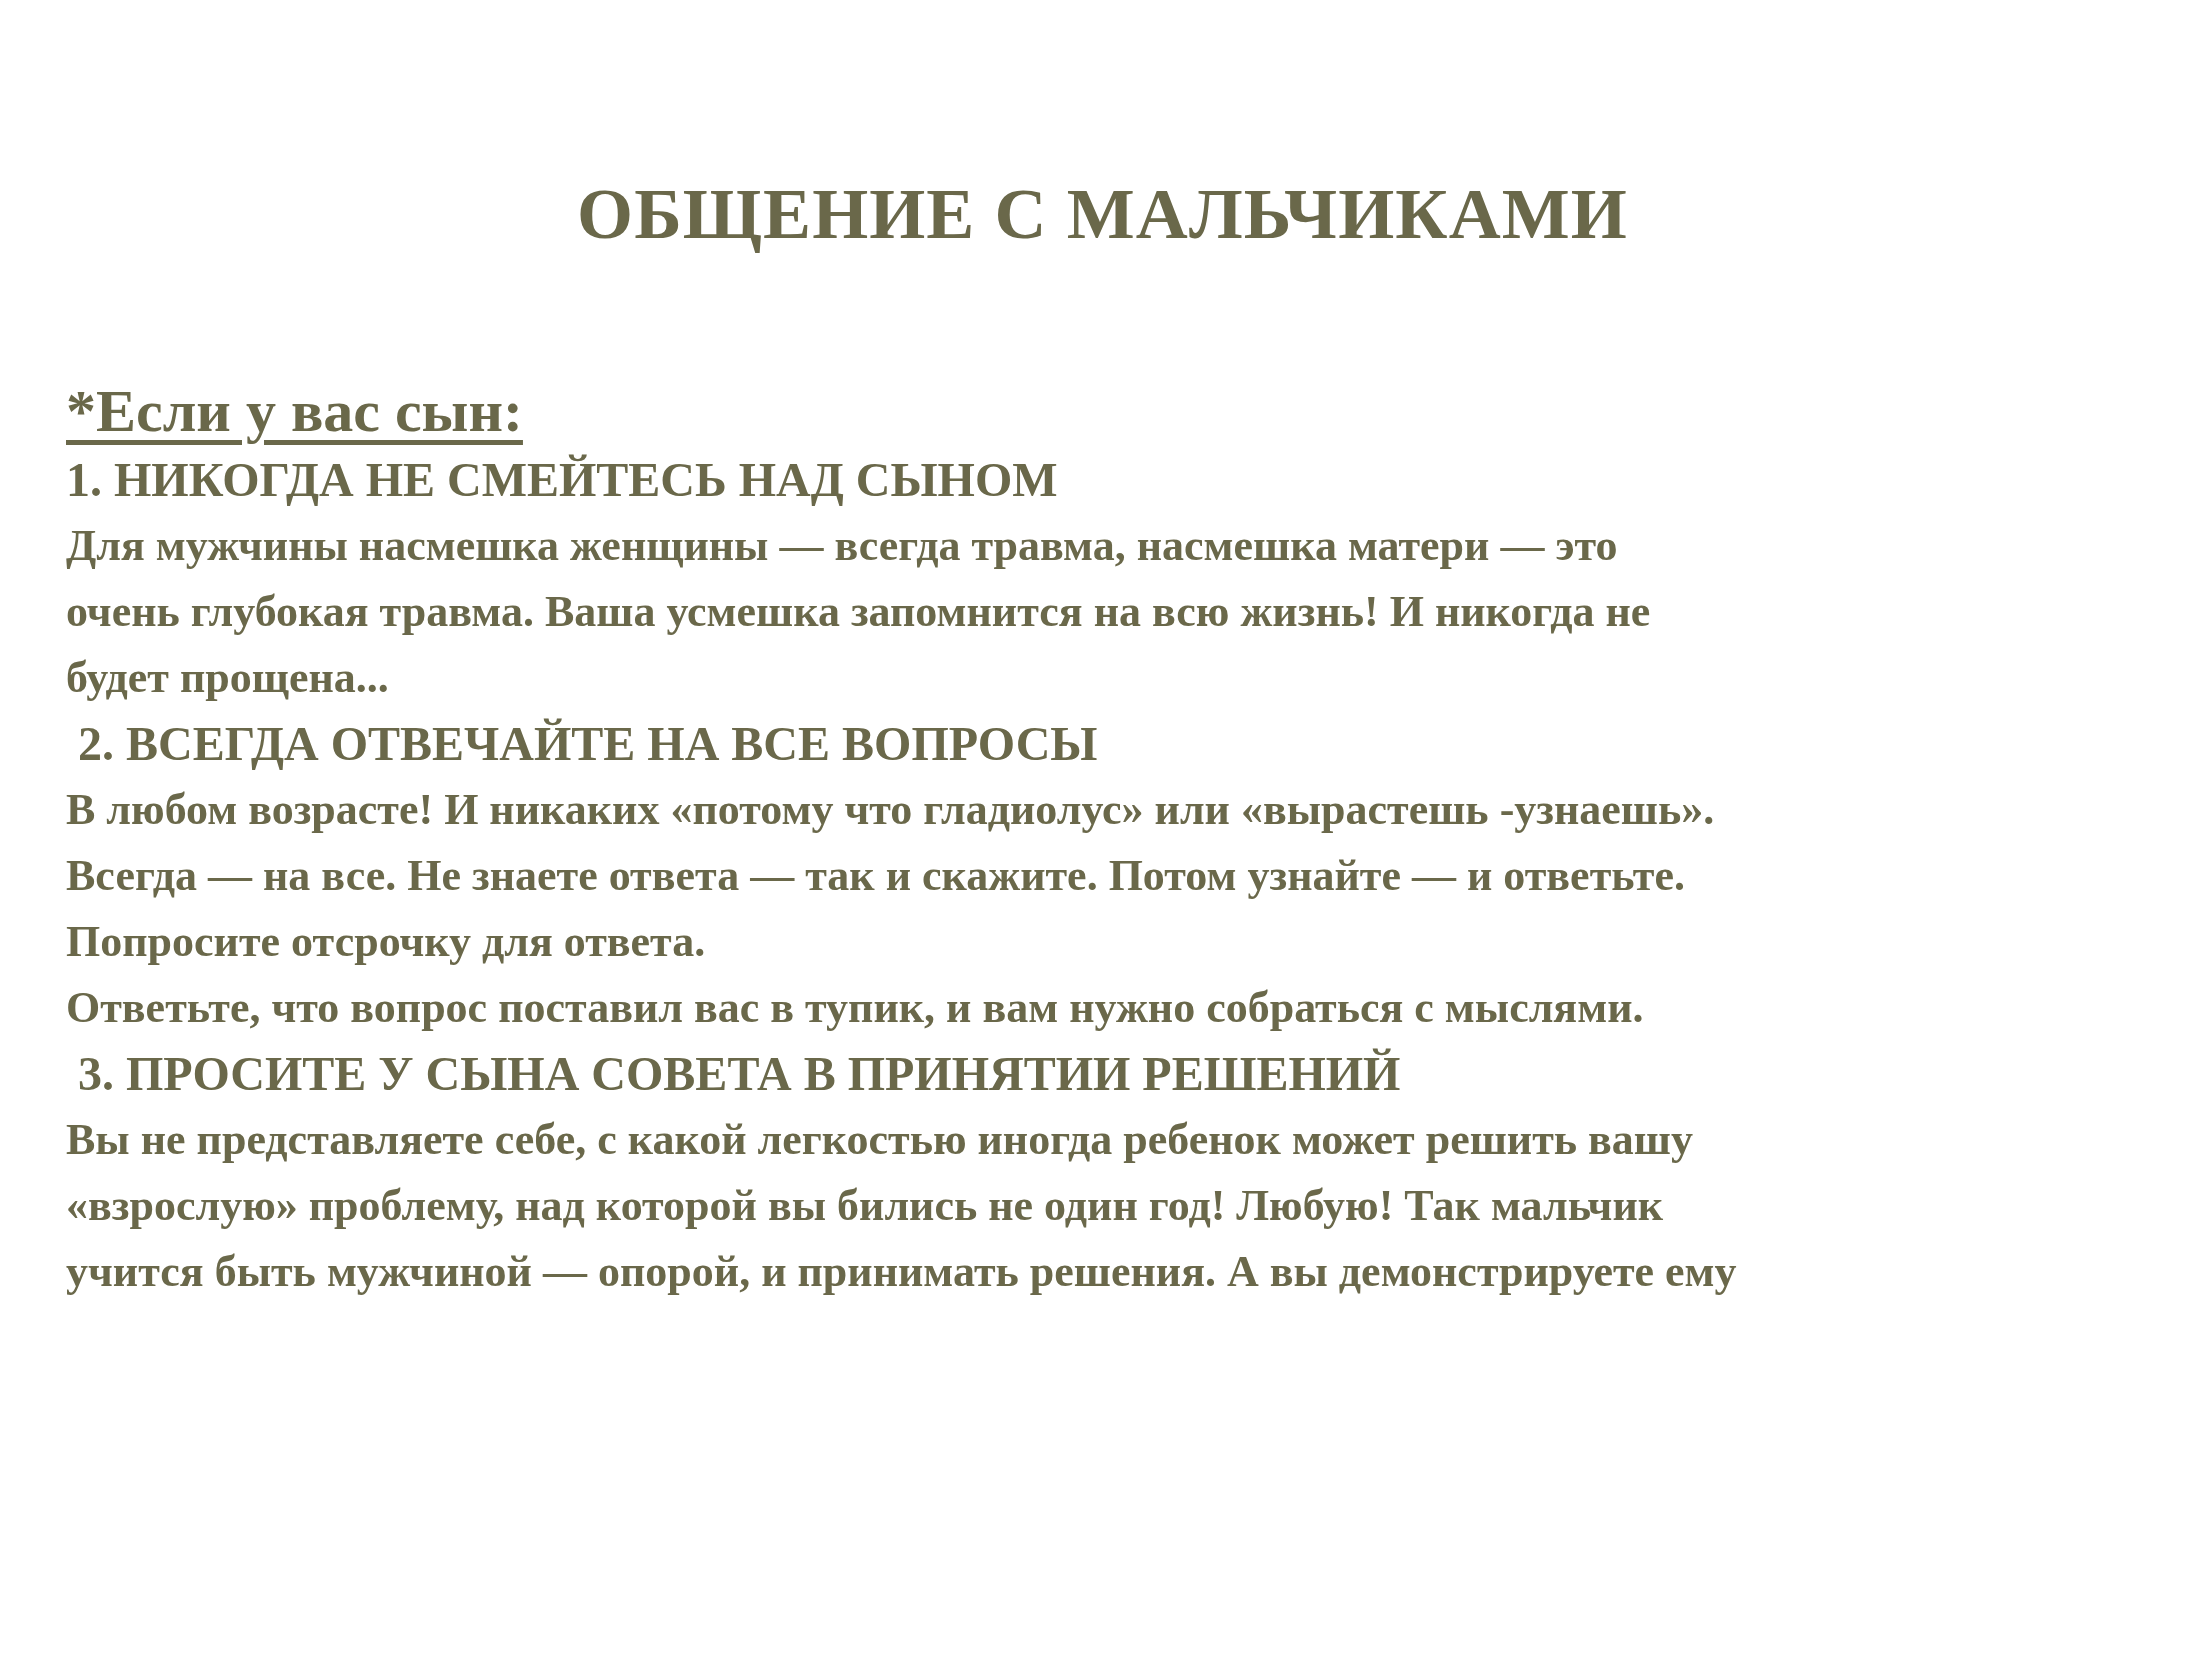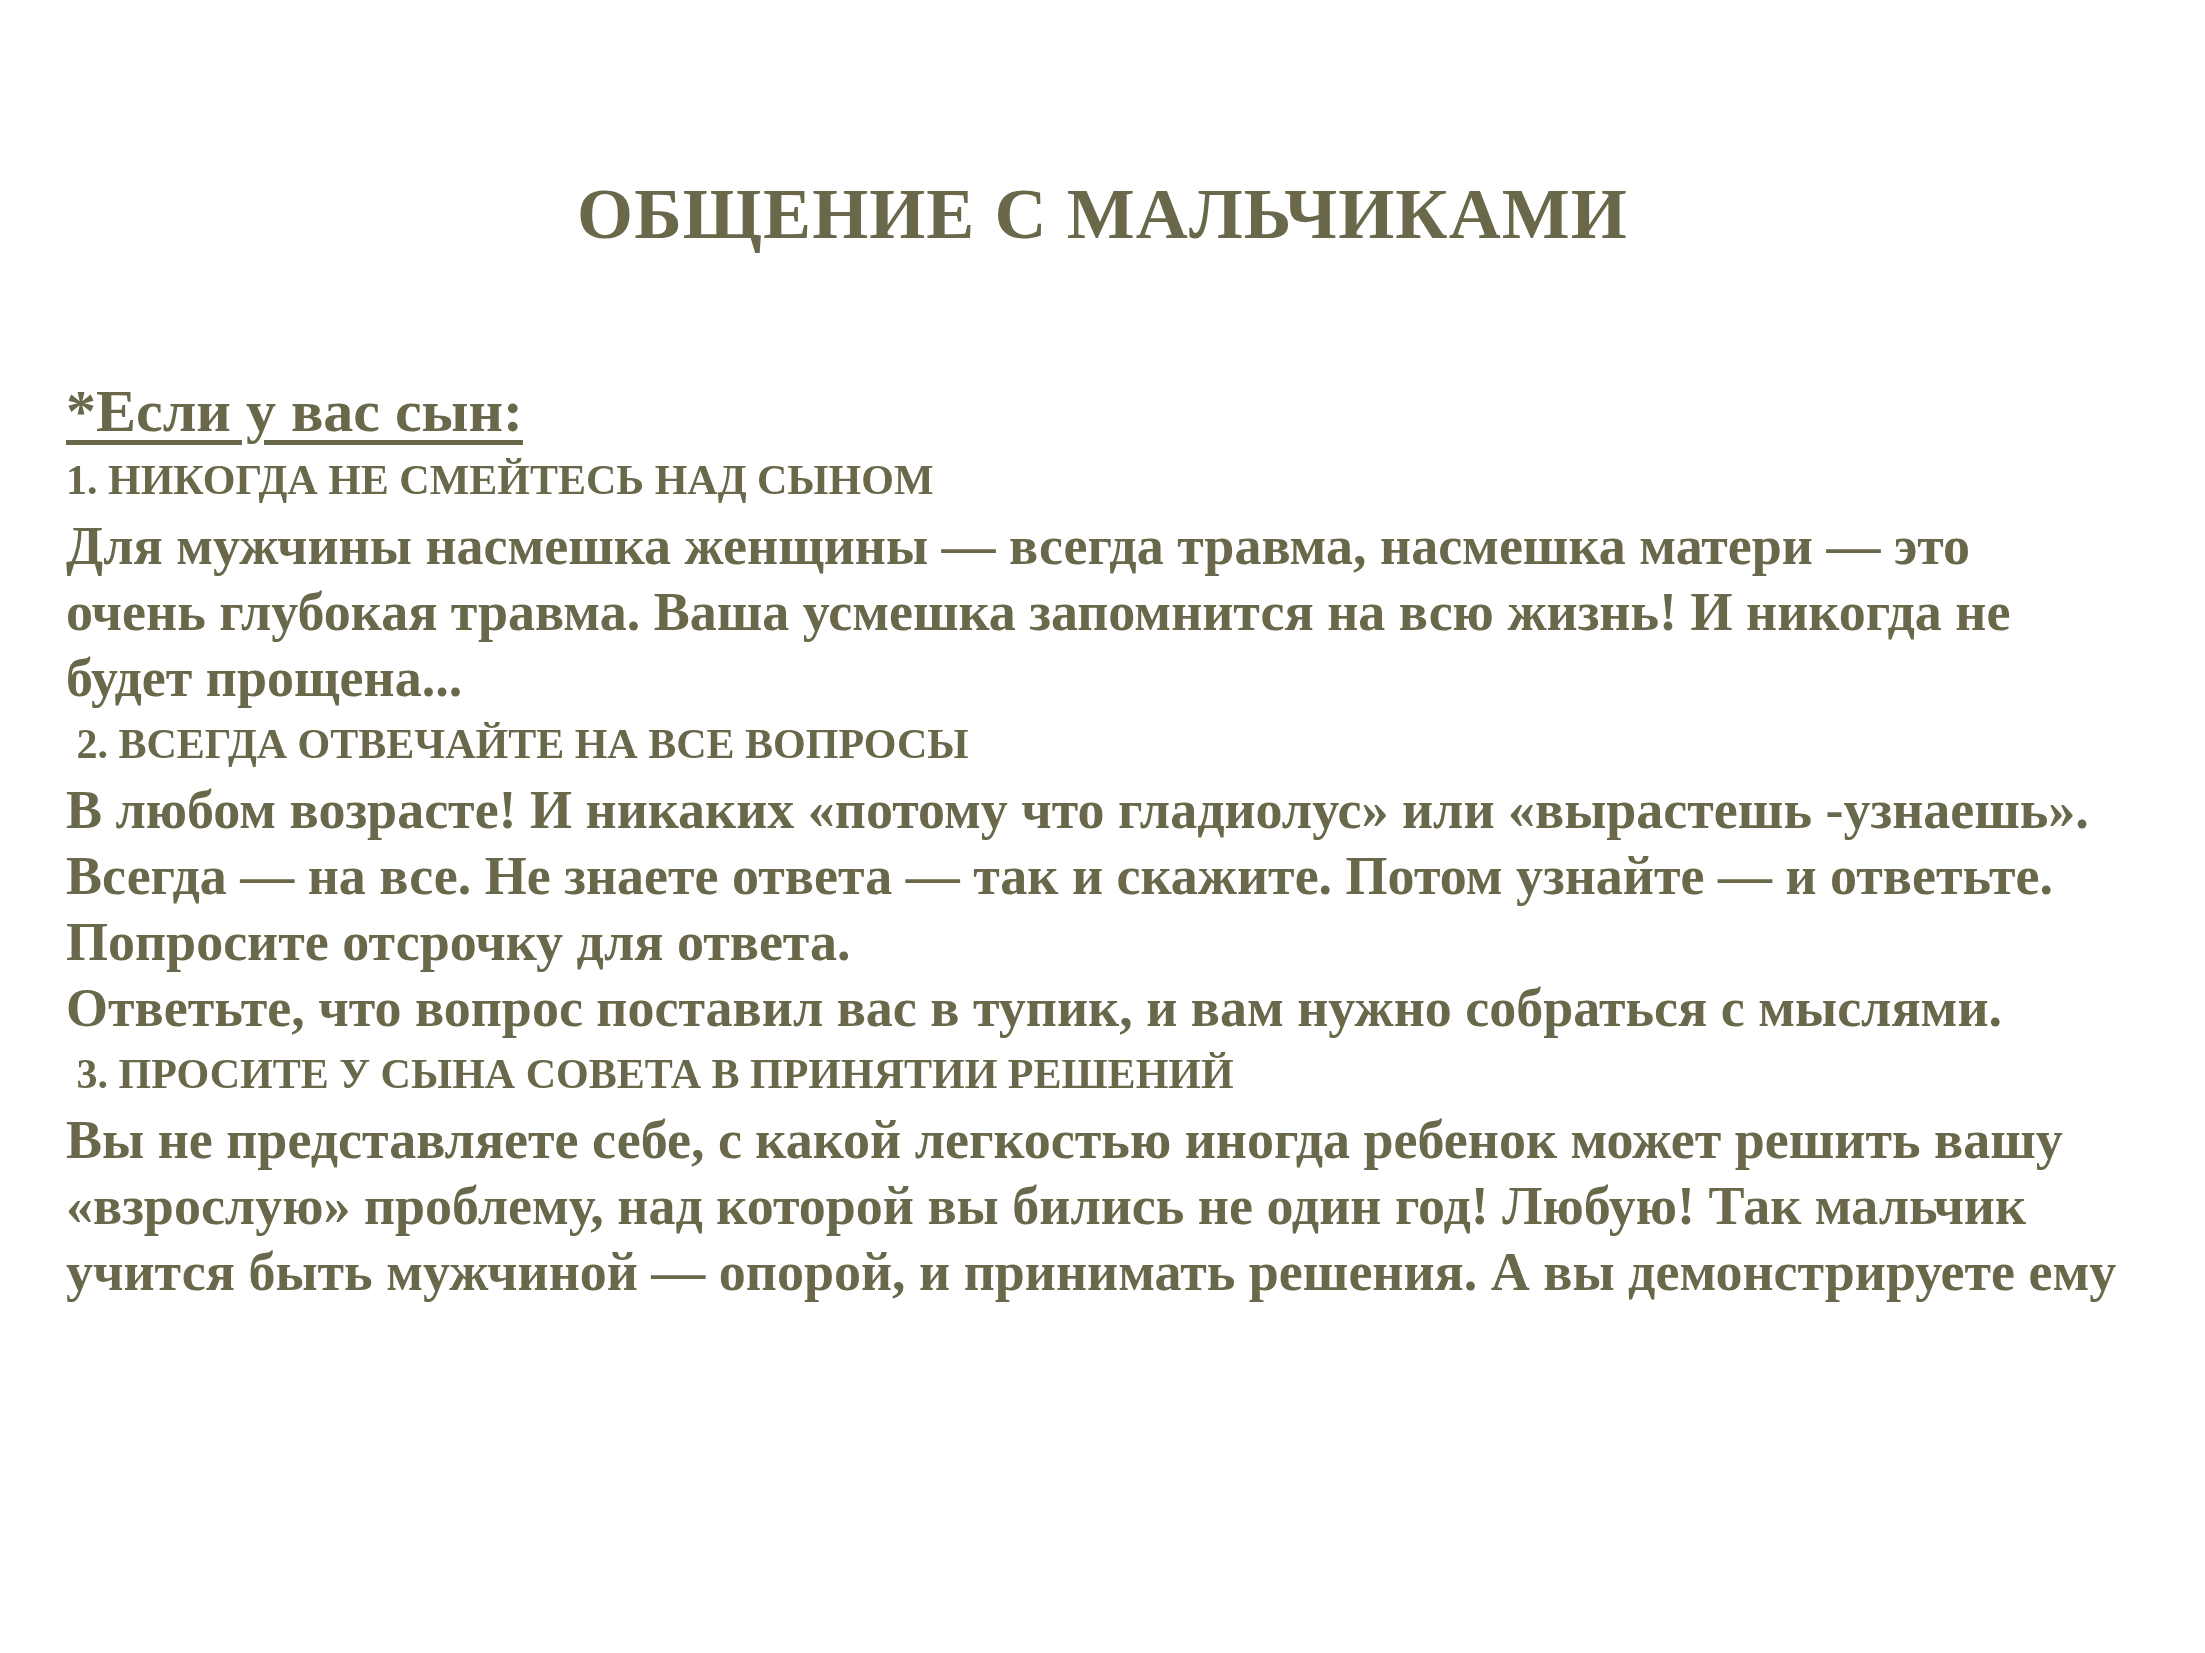--- a/index.html
+++ b/index.html
@@ -40,28 +40,28 @@
     font-size: 60px;
     line-height: 72px;
     white-space: pre;
   }
   .intro .underline {
     text-decoration: underline;
     text-decoration-thickness: 5px;
     text-underline-offset: 8.8px;
   }
   .sec-heading {
-    font-size: 42px;
+    font-size: 48px;
     line-height: 66px;
     white-space: pre;
   }
   .sec-gap {
   }
   .line {
-    font-size: 54px;
+    font-size: 44px;
     line-height: 66px;
     white-space: pre;
   }
 </style>
 </head>
 <body>
 
 <div class="slide">
 
   <h1 class="title">ОБЩЕНИЕ С МАЛЬЧИКАМИ</h1>

